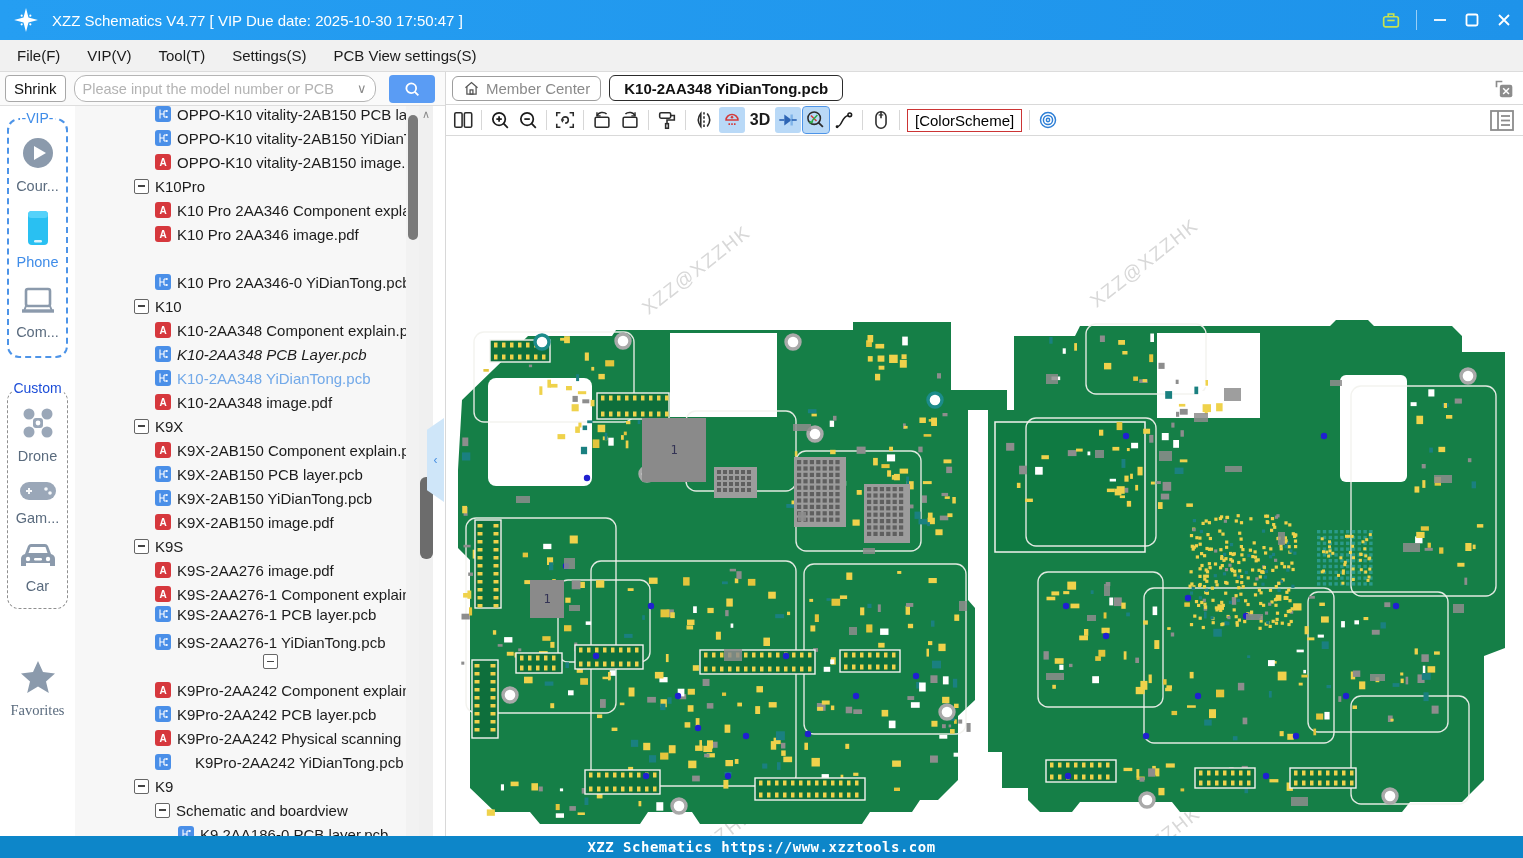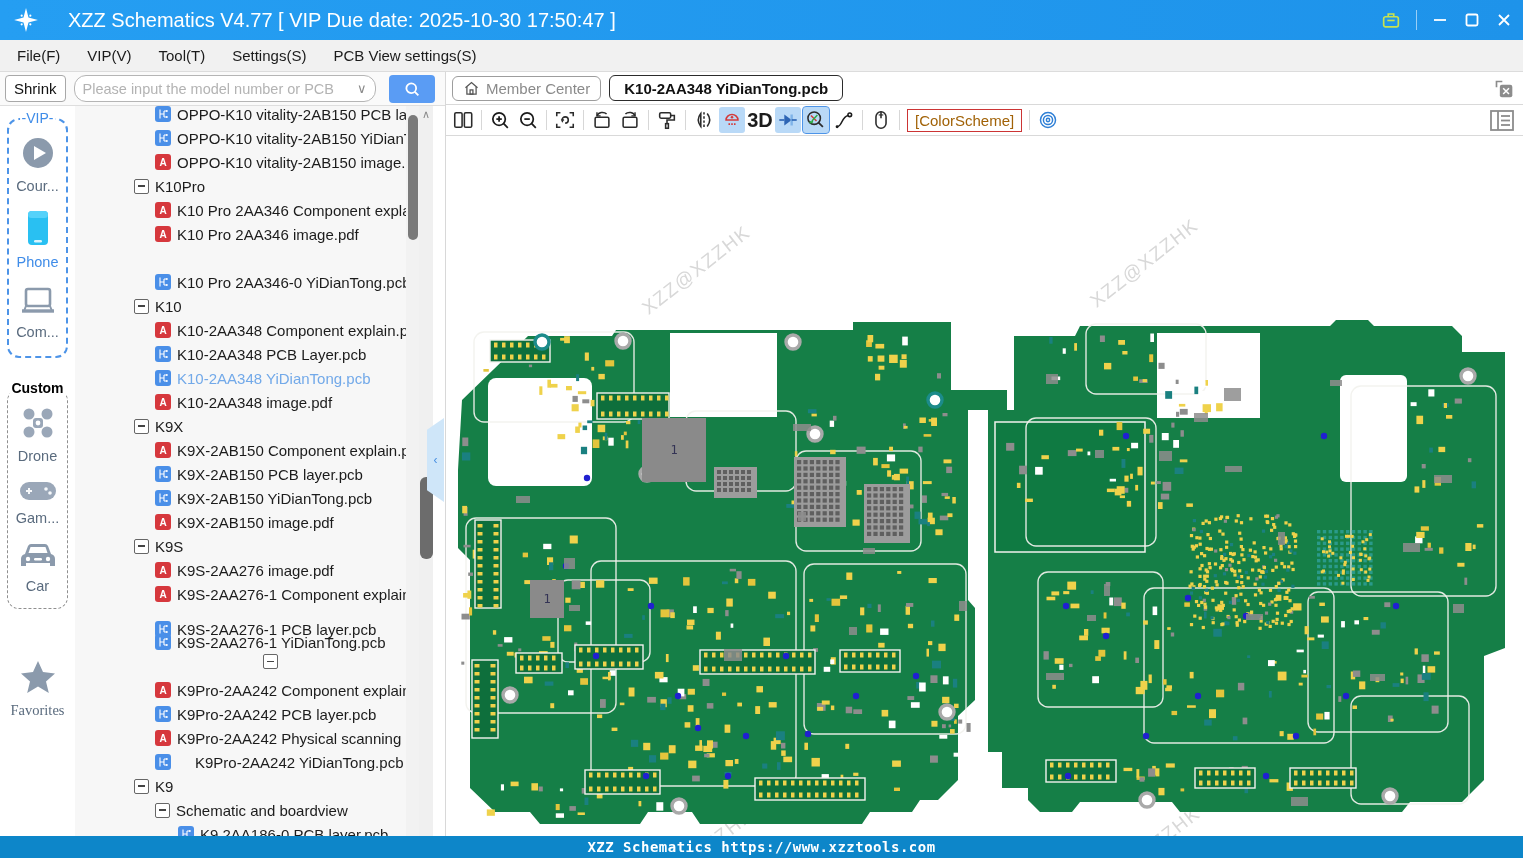--- a/index.html
+++ b/index.html
@@ -4,21 +4,21 @@
 <style>
   * { margin:0; padding:0; box-sizing:border-box; }
   html,body { width:1523px; height:858px; overflow:hidden; background:#fff;
     font-family:"Liberation Sans", sans-serif; }
   .abs { position:absolute; }
 
   
   #titlebar { left:0; top:0; width:1523px; height:40px;
     background:linear-gradient(90deg,#259ef2,#1e93ea); display:flex; align-items:center; }
   #app-icon { margin-left:13px; }
-  #title-text { color:#fff; font-size:20px; margin-left:29px; }
+  #title-text { color:#fff; font-size:15px; margin-left:13px; }
   #title-controls { position:absolute; right:10px; top:0; height:40px; display:flex; align-items:center; gap:14px; }
   .tb-sep { width:1px; height:20px; background:rgba(255,255,255,.55); }
 
   
   #menubar { left:0; top:40px; width:1523px; height:32px; background:#f1f1f1;
     border-bottom:1px solid #dcdcdc; display:flex; align-items:center; padding-left:17px; gap:27px; }
   .menu-item { font-size:15px; color:#1b1b1b; cursor:default; }
 
   
   #searchrow { left:0; top:72px; width:524px; height:34px; background:#fafafa;
@@ -43,22 +43,22 @@
     display:flex; align-items:center; color:#111; font-size:15px; font-weight:bold; background:#fff; }
   #close-tabs { position:absolute; right:9px; top:7px; }
 
   
   #toolbar2 { left:446px; top:105px; width:1077px; height:31px; background:#fff;
     border-bottom:1px solid #d9d9d9; display:flex; align-items:center; padding-left:3px; }
   .ti { width:26px; height:26px; display:flex; align-items:center; justify-content:center; border-radius:3px; margin:0 1px; }
   .ti.sel { background:#b9d9f7; }
   .ti.selb { background:#b9d9f7; outline:1.4px solid #4d94e8; }
   .t-sep { width:1px; height:20px; background:#d7d7d7; margin:0 4px; }
-  #label-3d { font-size:20px; font-weight:bold; color:#1b1b1b; padding:0 3px; }
-  #colorscheme-btn { border:1.4px solid #cc3434; color:#a16207; font-size:15px; height:23px;
+  #label-3d { font-size:16px; font-weight:bold; color:#1b1b1b; padding:0 3px; }
+  #colorscheme-btn { border:1.4px solid #cc3434; color:#000000; font-size:15px; height:23px;
     padding:0 7px; display:flex; align-items:center; margin:0 3px; background:#fff; }
   #panel-toggle { position:absolute; right:8px; top:109px; }
 
   
   #sidebar { left:0; top:106px; width:75px; height:730px; background:#fff; }
   .side-group { position:absolute; left:7px; width:61px; border-radius:12px; }
   .side-legend { position:absolute; top:-10px; left:50%; transform:translateX(-50%); background:#fff;
     padding:0 2px; font-size:14px; white-space:nowrap; }
   .side-item { display:flex; flex-direction:column; align-items:center; margin-top:16px; }
   .side-label { font-size:14.5px; color:#5a6b7e; margin-top:4px; white-space:nowrap; }
@@ -316,21 +316,21 @@
       <div class="side-item">
         <span><svg width="38" height="30" viewBox="0 0 38 30" fill="none" stroke="#8b9aac" stroke-width="2.6">
             <rect x="7" y="3" width="24" height="17" rx="2"></rect>
             <path d="M3 25 h32" stroke-width="3.4"></path>
             <path d="M5 25 l2 -5 M33 25 l-2 -5" stroke-width="2"></path>
           </svg></span>
         <span class="side-label">Com...</span>
       </div>
     </div>
   <div class="side-group" id="custom-group" style="top:283px; height:220px; border:1.6px dashed #8f8f8f;">
-    <div class="side-legend" style="color:#000000;font-weight:bold;">Custom</div>
+    <div class="side-legend" style="color:#1d4ed8;">Custom</div>
   <div class="side-item">
         <span><svg width="36" height="34" viewBox="0 0 36 34" fill="#9aa7b8">
             <circle cx="9" cy="8" r="5.5"></circle>
             <circle cx="27" cy="8" r="5.5"></circle>
             <circle cx="9" cy="26" r="5.5"></circle>
             <circle cx="27" cy="26" r="5.5"></circle>
             <rect x="13" y="12" width="10" height="10" rx="3"></rect>
             <circle cx="18" cy="17" r="2.4" fill="#fff"></circle>
           </svg></span>
         <span class="side-label">Drone</span>
@@ -413,21 +413,21 @@
       <span class="tree-label">K10 Pro 2AA346-0 YiDianTong.pcb</span>
     </div>
     <div class="tree-row" style="top: 188px; padding-left: 59px;">
       <span class="grp-ic"></span>
       <span class="tree-label">K10</span>
     </div>
     <div class="tree-row" style="top: 212px; padding-left: 80px;">
       <span class="pdf-ic">A</span>
       <span class="tree-label">K10-2AA348 Component explain.pdf</span>
     </div>
-    <div class="tree-row" style="top: 236px; padding-left: 80px;">
+    <div class="tree-row" style="top: 236px; padding-left: 80px; font-style: italic;">
       <span class="pcb-ic">
         <svg width="12" height="12" viewBox="0 0 12 12" fill="none" stroke="#fff" stroke-width="1.1">
           <path d="M3 1.5 V10.5 M3 6 H7 M7 3 V9 M9.5 3 H7 M9.5 9 H7"></path>
           <circle cx="9.8" cy="3" r="1" fill="#fff" stroke="none"></circle>
           <circle cx="9.8" cy="9" r="1" fill="#fff" stroke="none"></circle>
         </svg>
       </span>
       <span class="tree-label">K10-2AA348 PCB Layer.pcb</span>
     </div>
     <div class="tree-row" style="top: 260px; padding-left: 80px;">
@@ -481,21 +481,21 @@
       <span class="tree-label">K9S</span>
     </div>
     <div class="tree-row" style="top: 452px; padding-left: 80px;">
       <span class="pdf-ic">A</span>
       <span class="tree-label">K9S-2AA276 image.pdf</span>
     </div>
     <div class="tree-row" style="top: 476px; padding-left: 80px;">
       <span class="pdf-ic">A</span>
       <span class="tree-label">K9S-2AA276-1 Component explain.pdf</span>
     </div>
-    <div class="tree-row" style="top: 511px; padding-left: 80px; text-align: right;">
+    <div class="tree-row" style="top: 496px; padding-left: 80px; text-align: right;">
       <span class="pcb-ic">
         <svg width="12" height="12" viewBox="0 0 12 12" fill="none" stroke="#fff" stroke-width="1.1">
           <path d="M3 1.5 V10.5 M3 6 H7 M7 3 V9 M9.5 3 H7 M9.5 9 H7"></path>
           <circle cx="9.8" cy="3" r="1" fill="#fff" stroke="none"></circle>
           <circle cx="9.8" cy="9" r="1" fill="#fff" stroke="none"></circle>
         </svg>
       </span>
       <span class="tree-label">K9S-2AA276-1 PCB layer.pcb</span>
     </div>
     <div class="tree-row" style="top: 524px; padding-left: 80px;">

